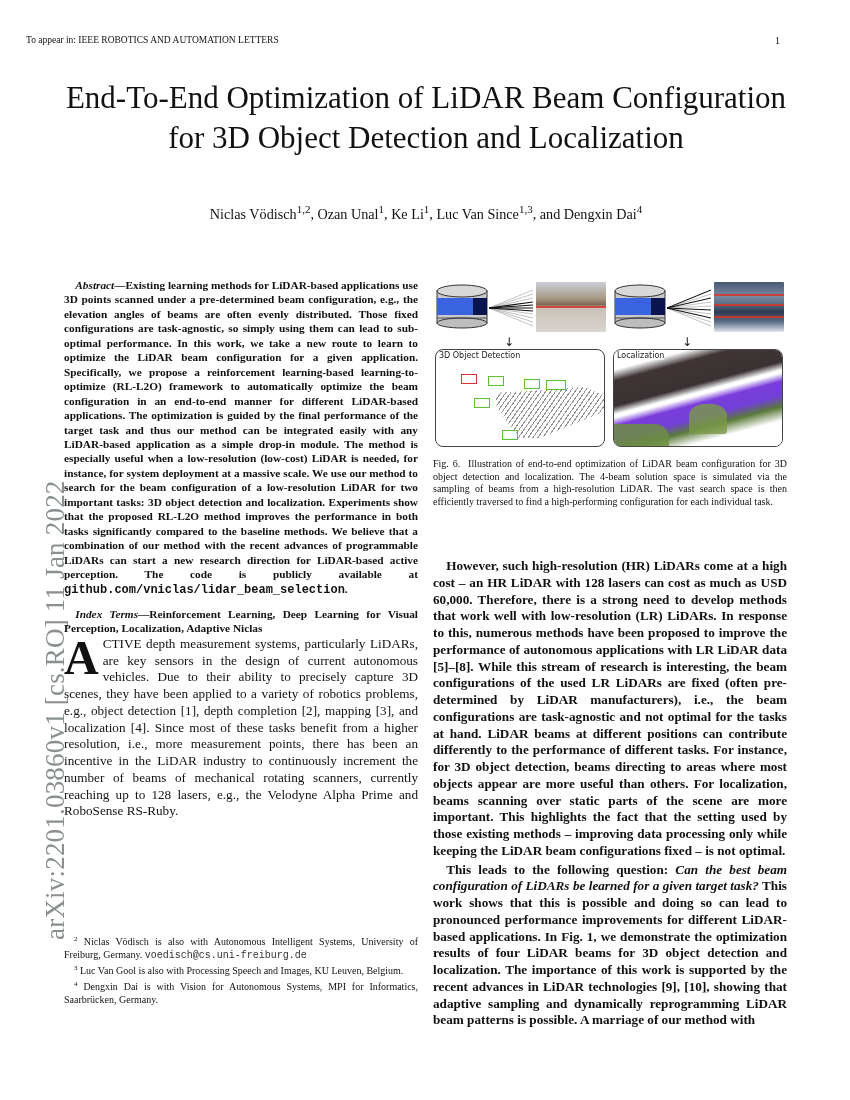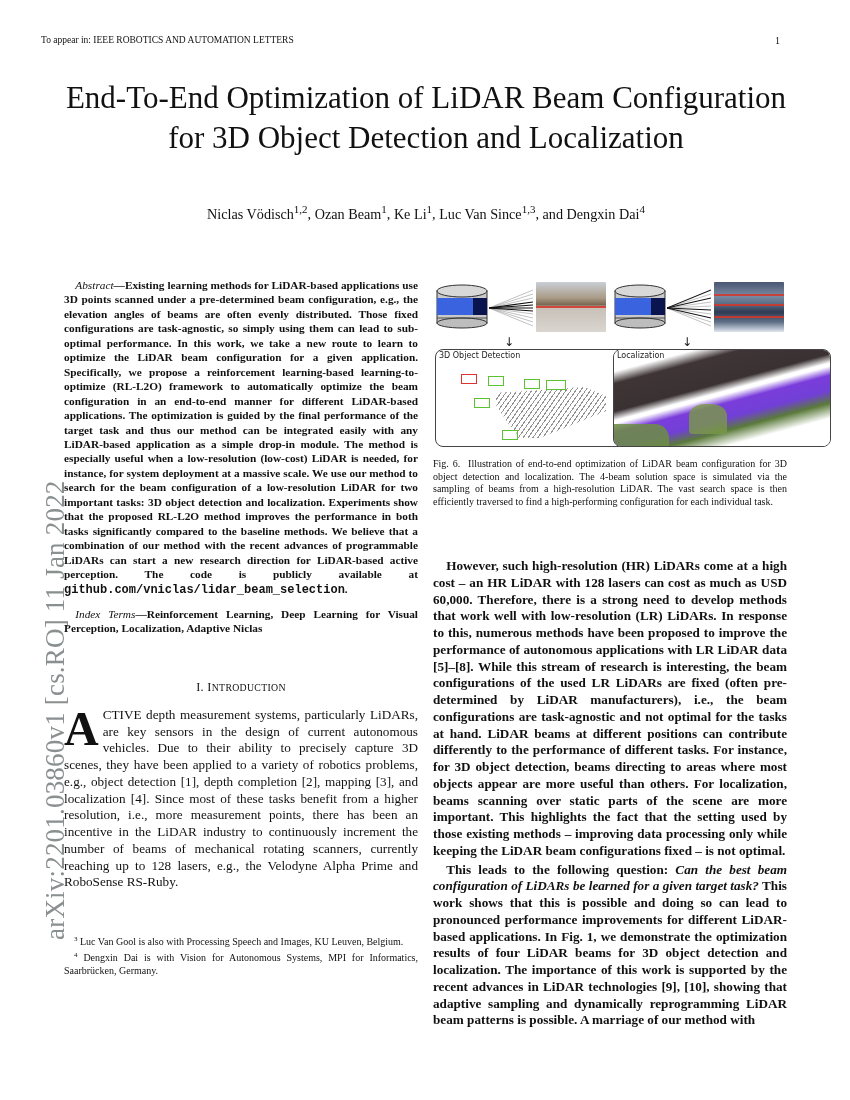--- a/index.html
+++ b/index.html
@@ -1,27 +1,27 @@
 <!DOCTYPE html>
 <html><head>
 <meta charset="utf-8">
 <style>
   html, body { margin: 0; padding: 0; background: #ffffff; }
   body { width: 850px; height: 1100px; position: relative; overflow: hidden; font-family: "Liberation Serif", "DejaVu Serif", serif; color: #111; }
-  .running-head { position: absolute; top: 35px; left: 41px; font-size: 9.5px; letter-spacing: 0; }
+  .running-head { position: absolute; top: 35px; left: 26px; font-size: 9.5px; letter-spacing: 0; }
   .page-number { position: absolute; top: 35px; right: 70px; font-size: 10px; }
   .title { position: absolute; top: 78px; left: 60px; width: 732px; text-align: center; font-size: 31px; line-height: 40px; }
   .authors { position: absolute; top: 203px; left: 60px; width: 732px; text-align: center; font-size: 14.2px; }
   .authors sup { font-size: 11px; }
   .arxiv-stamp { position: absolute; left: 2px; top: 300px; width: 40px; height: 640px; }
   .arxiv-stamp span { position: absolute; left: 38px; top: 640px; transform-origin: 0 0; transform: rotate(-90deg); font-size: 27px; color: #8a8f8f; white-space: nowrap; letter-spacing: 0.2px; }
   .col-left { position: absolute; left: 64px; top: 278px; width: 354px; }
   .col-right { position: absolute; left: 433px; width: 354px; }
   .abstract { font-weight: bold; font-size: 11.3px; line-height: 14.45px; text-align: justify; text-indent: 1em; margin: 0; }
-  .abstract .lead, .indexterms .lead { font-style: italic; font-weight: normal; }
+  .abstract .lead, .indexterms .lead { font-style: italic; font-weight: bold; }
   .mono { font-family: "Liberation Mono", "DejaVu Sans Mono", monospace; font-weight: bold; font-size: 12px; }
   .indexterms { font-weight: bold; font-size: 11.3px; line-height: 14.45px; text-align: justify; text-indent: 1em; margin: 10px 0 0 0; }
   .section-heading { text-align: center; font-size: 12.3px; margin: 44px 0 12px 0; letter-spacing: 0.3px; }
   .section-heading .sc { font-size: 9.8px; }
   .body-text { font-size: 13.2px; line-height: 16.75px; text-align: justify; margin: 0; }
   .body-text.indent { text-indent: 1em; }
   .dropcap { float: left; font-size: 48px; line-height: 36px; font-weight: bold; margin: 2px 4px 0 0; padding-top: 2px; }
   .footnotes { position: absolute; left: 64px; top: 933px; width: 354px; font-size: 10px; line-height: 12.5px; text-align: justify; }
   .footnotes p { margin: 0; text-indent: 1em; }
   .footnotes sup { font-size: 7px; }
@@ -29,59 +29,59 @@
   
   .figure { position: absolute; left: 433px; top: 280px; width: 355px; height: 168px; }
   .fig-panel { position: absolute; top: 0; width: 172px; height: 168px; }
   .lidar { position: absolute; top: 3px; left: 2px; width: 54px; height: 46px; }
   .beams { position: absolute; top: 8px; left: 56px; width: 44px; height: 40px; }
   .photo { position: absolute; top: 2px; left: 103px; width: 70px; height: 50px; border-radius: 1px; overflow: hidden; }
   .photo-street { background: linear-gradient(180deg, #c9cfd6 0%, #a99b86 32%, #7d6a55 45%, #c8c1b8 52%, #d9d5cf 100%); }
   .photo-highway { background: linear-gradient(180deg, #4a5672 0%, #7a8aa3 28%, #5a6b84 44%, #2e3b52 60%, #5f6f86 80%, #dfe6ef 100%); }
   .photo .redline { position: absolute; left: 0; right: 0; height: 2px; background: #d6362a; opacity: 0.85; }
   .arrow-down { position: absolute; top: 56px; left: 71px; font-size: 12px; line-height: 12px; font-family: "DejaVu Sans", sans-serif; }
-  .scene-box { position: absolute; top: 69px; left: 2px; width: 168px; height: 96px; border: 1.5px solid #444; border-radius: 8px; overflow: hidden; background: #fff; padding-left: 48px; }
+  .scene-box { position: absolute; top: 69px; left: 2px; width: 168px; height: 96px; border: 1.5px solid #444; border-radius: 8px; overflow: hidden; background: #fff; }
   .scene-label { position: absolute; top: 1px; left: 3px; font-family: "DejaVu Sans", "Liberation Sans", sans-serif; font-size: 8px; color: #222; z-index: 2; background: rgba(255,255,255,0.6); }
   .pointcloud-detect { position: absolute; left: 60px; top: 28px; width: 110px; height: 60px; background: repeating-linear-gradient(125deg, #777 0 1px, #fff 1px 4px); clip-path: polygon(0 25%, 80% 15%, 100% 30%, 100% 55%, 40% 100%, 20% 100%, 0 45%); opacity: 0.8; }
   .detbox { position: absolute; width: 14px; height: 8px; border: 1.5px solid #5cc230; background: rgba(255,255,255,0.5); }
   .detbox.red { border-color: #d33; }
   .loc-bg { position: absolute; inset: 0; background: linear-gradient(165deg, #fff 0%, #fff 14%, #3f3536 22%, #3a3133 40%, #fff 46%, #fff 48%, #7a3ddb 54%, #7140d6 64%, #5a7a3a 72%, #fff 82%, #fff 100%); }
   .loc-green { position: absolute; left: 0; bottom: 0; width: 55px; height: 22px; background: #6d8e43; border-radius: 0 14px 0 0; opacity: 0.85; }
   .loc-green2 { position: absolute; left: 75px; bottom: 12px; width: 38px; height: 30px; background: #7a9a47; border-radius: 40% 40% 10% 10%; opacity: 0.8; }
   .caption { position: absolute; left: 433px; top: 458px; width: 354px; font-size: 10px; line-height: 12.6px; text-align: justify; }
   .caption p { margin: 0; }
   .intro-right { top: 558px; font-weight: bold; }
 </style>
 </head>
 <body>
 
 <div class="running-head">To appear in: IEEE ROBOTICS AND AUTOMATION LETTERS</div>
 <div class="page-number">1</div>
 
 <h1 class="title" style="font-weight:normal;margin:0;text-align:center;">End-To-End Optimization of LiDAR Beam Configuration for 3D Object Detection and Localization</h1>
 
 <div class="authors">
-  <span><span>Niclas Vödisch</span><sup>1,2</sup><span>, </span></span><span><span>Ozan Beam</span><sup>1</sup><span>, </span></span><span><span>Ke Li</span><sup>1</sup><span>, </span></span><span><span>Luc Van Since</span><sup>1,3</sup><span>, and </span></span><span><span>Dengxin Dai</span><sup>4</sup></span>
+  <span><span>Niclas Vödisch</span><sup>1,2</sup><span>, </span></span><span><span>Ozan Unal</span><sup>1</sup><span>, </span></span><span><span>Ke Li</span><sup>1</sup><span>, </span></span><span><span>Luc Van Since</span><sup>1,3</sup><span>, and </span></span><span><span>Dengxin Dai</span><sup>4</sup></span>
 </div>
 
 <div class="arxiv-stamp">
   <span>arXiv:2201.03860v1  [cs.RO]  11 Jan 2022</span>
 </div>
 
 <div class="col-left">
   <p class="abstract"><span class="lead">Abstract</span><span>—</span><span>Existing learning methods for LiDAR-based applications use 3D points scanned under a pre-determined beam configuration, e.g., the elevation angles of beams are often evenly distributed. Those fixed configurations are task-agnostic, so simply using them can lead to sub-optimal performance. In this work, we take a new route to learn to optimize the LiDAR beam configuration for a given application. Specifically, we propose a reinforcement learning-based learning-to-optimize (RL-L2O) framework to automatically optimize the beam configuration in an end-to-end manner for different LiDAR-based applications. The optimization is guided by the final performance of the target task and thus our method can be integrated easily with any LiDAR-based application as a simple drop-in module. The method is especially useful when a low-resolution (low-cost) LiDAR is needed, for instance, for system deployment at a massive scale. We use our method to search for the beam configuration of a low-resolution LiDAR for two important tasks: 3D object detection and localization. Experiments show that the proposed RL-L2O method improves the performance in both tasks significantly compared to the baseline methods. We believe that a combination of our method with the recent advances of programmable LiDARs can start a new research direction for LiDAR-based active perception. The code is publicly available at </span><span class="mono">github.com/vniclas/lidar_beam_selection</span><span>.</span></p>
 
   <p class="indexterms"><span class="lead">Index Terms</span><span>—</span><span>Reinforcement Learning, Deep Learning for Visual Perception, Localization, Adaptive Niclas</span></p>
 
-  <div class="section-heading"><span>I.</span> <span>I</span><span class="sc">NTRODUCTION</span></div>
 
   <p class="body-text"><span class="dropcap">A</span><span>CTIVE</span><span> depth measurement systems, particularly LiDARs, are key sensors in the design of current autonomous vehicles. Due to their ability to precisely capture 3D scenes, they have been applied to a variety of robotics problems, e.g., object detection [1], depth completion [2], mapping [3], and localization [4]. Since most of these tasks benefit from a higher resolution, i.e., more measurement points, there has been an incentive in the LiDAR industry to continuously increment the number of beams of mechanical rotating scanners, currently reaching up to 128 lasers, e.g., the Velodyne Alpha Prime and RoboSense RS-Ruby.</span></p>
 </div>
 
 <div class="footnotes">
+  <p><sup>2</sup> <span>Niclas Vödisch is also with Autonomous Intelligent Systems, University of Freiburg, Germany. </span><span class="fn-mono">voedisch@cs.uni-freiburg.de</span></p>
   <p><sup>3</sup> <span>Luc Van Gool is also with Processing Speech and Images, KU Leuven, Belgium.</span></p>
   <p><sup>4</sup> <span>Dengxin Dai is with Vision for Autonomous Systems, MPI for Informatics, Saarbrücken, Germany.</span></p>
 </div>
 
 <div class="figure">
 
   <div class="fig-panel" style="left:0;">
     <svg class="lidar" viewBox="0 0 54 46">
       <rect x="2" y="8" width="50" height="32" fill="#c9c9c9" stroke="#333" stroke-width="1"></rect>
       <ellipse cx="27" cy="40" rx="25" ry="5" fill="#bdbdbd" stroke="#333" stroke-width="1"></ellipse>

